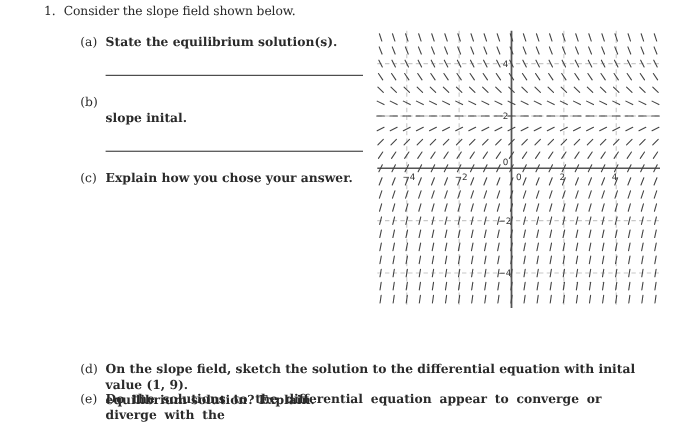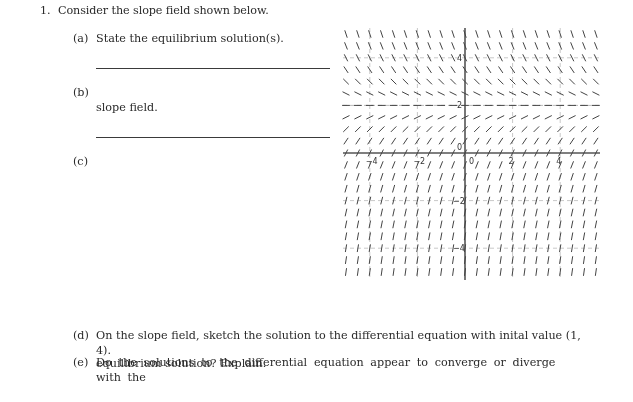--- a/index.html
+++ b/index.html
@@ -2,46 +2,47 @@
 <html><head>
   <meta charset="utf-8">
   <style>
     html, body { margin: 0; padding: 0; background: #ffffff; }
     body { width: 633px; height: 402px; position: relative; overflow: hidden;
            font-family: "DejaVu Serif", "Liberation Serif", serif; color: #2a2a2a; }
     .txt { position: absolute; font-size: 11.2px; line-height: 15px; white-space: nowrap; letter-spacing: -0.1px; }
     .q-num { left: 40px; top: 3px; }
     .part { position: absolute; font-size: 11.2px; line-height: 15px; }
     .part .lbl { position: absolute; left: 0; top: 0; }
-    .part .body { position: absolute; left: 23px; top: 0; }
+    .part .body { position: absolute; left: 23px; top: 0; font-weight: bold; }
     .answer-line { position: absolute; height: 1px; background: #3a3a3a; }
     svg#field { position: absolute; left: 0; top: 0; }
   </style>
 </head>
 <body>
 
 <div class="txt q-num">
   <span>1.</span>
   <span style="margin-left:4px">Consider the slope field shown below.</span>
 </div>
 
 <div class="part" style="left:73px; top:31px; width:260px; height:16px;">
   <span class="lbl">(a)</span>
   <span class="body">State the equilibrium solution(s).</span>
 </div>
 <div class="answer-line" style="left:96px; top:68px; width:234px;"></div>
 
 <div class="part" style="left:73px; top:85px; width:260px; height:32px;">
   <span class="lbl">(b)</span>
-  <span class="body" style="top:15px">slope field.</span>
+  <span class="body" style="top:15px">slope inital.</span>
 </div>
 <div class="answer-line" style="left:96px; top:137px; width:234px;"></div>
 
 <div class="part" style="left:73px; top:154px; width:260px; height:16px;">
   <span class="lbl">(c)</span>
+  <span class="body">Explain how you chose your answer.</span>
 </div>
 
 <svg id="field" width="633" height="402">
   <g id="grid">
       <line x1="369.8" x2="369.8" y1="28" y2="280" stroke="#c8c8c8" stroke-width="1" stroke-dasharray="4,3"></line>
       <line x1="417.4" x2="417.4" y1="28" y2="280" stroke="#c8c8c8" stroke-width="1" stroke-dasharray="4,3"></line>
       <line x1="512.6" x2="512.6" y1="28" y2="280" stroke="#c8c8c8" stroke-width="1" stroke-dasharray="4,3"></line>
       <line x1="560.2" x2="560.2" y1="28" y2="280" stroke="#c8c8c8" stroke-width="1" stroke-dasharray="4,3"></line>
       <line x1="343" x2="600" y1="248.2" y2="248.2" stroke="#c8c8c8" stroke-width="1" stroke-dasharray="4,3"></line>
       <line x1="343" x2="600" y1="200.6" y2="200.6" stroke="#c8c8c8" stroke-width="1" stroke-dasharray="4,3"></line>
@@ -525,20 +526,20 @@
       <text x="457" y="60.8" font-size="8" fill="#333333" font-family="DejaVu Sans, sans-serif">4</text>
       <text x="457" y="108.4" font-size="8" fill="#333333" font-family="DejaVu Sans, sans-serif">2</text>
       <text x="457" y="150" font-size="8" fill="#333333" font-family="DejaVu Sans, sans-serif">0</text>
       <text x="453" y="203.6" font-size="8" fill="#333333" font-family="DejaVu Sans, sans-serif">−2</text>
       <text x="453" y="251.2" font-size="8" fill="#333333" font-family="DejaVu Sans, sans-serif">−4</text>
     </g>
 </svg>
 
 <div class="part" style="left:73px; top:328px; width:510px; height:16px;">
   <span class="lbl">(d)</span>
-  <span class="body">On the slope field, sketch the solution to the differential equation with inital value (1, 4).</span>
+  <span class="body">On the slope field, sketch the solution to the differential equation with inital value (1, 9).</span>
 </div>
 
 <div class="part" style="left:73px; top:355px; width:510px; height:32px;">
   <span class="lbl">(e)</span>
   <span class="body" style="word-spacing:3.2px">Do the solutions to the differential equation appear to converge or diverge with the</span>
   <span class="body" style="top:1px">equilibrium solution? Explain.</span>
 </div>
 
 </body></html>

